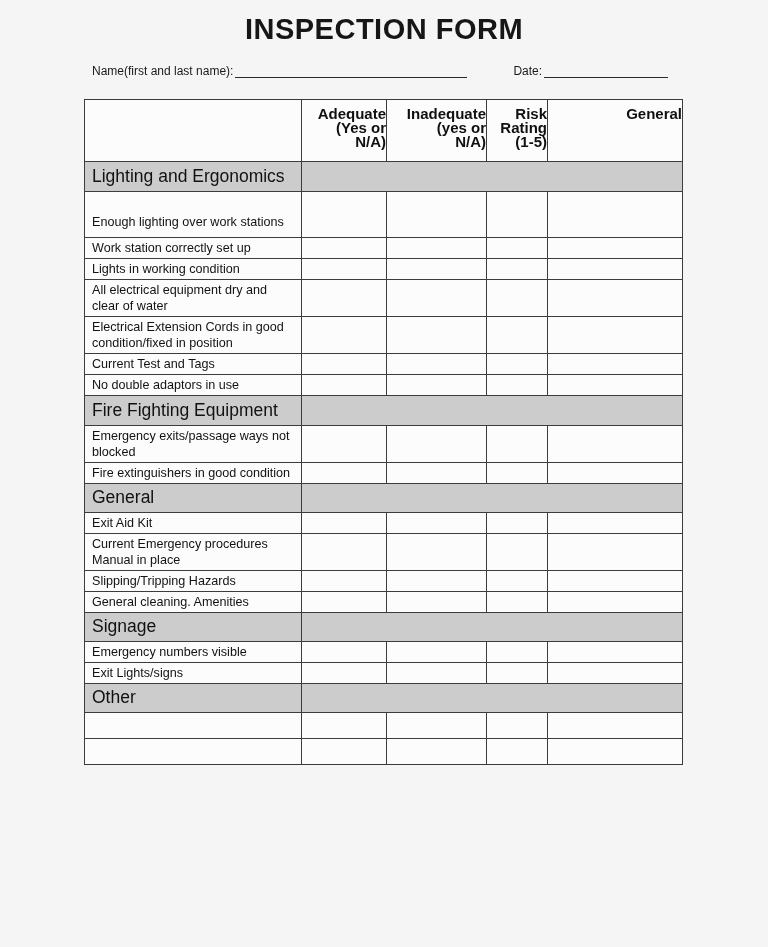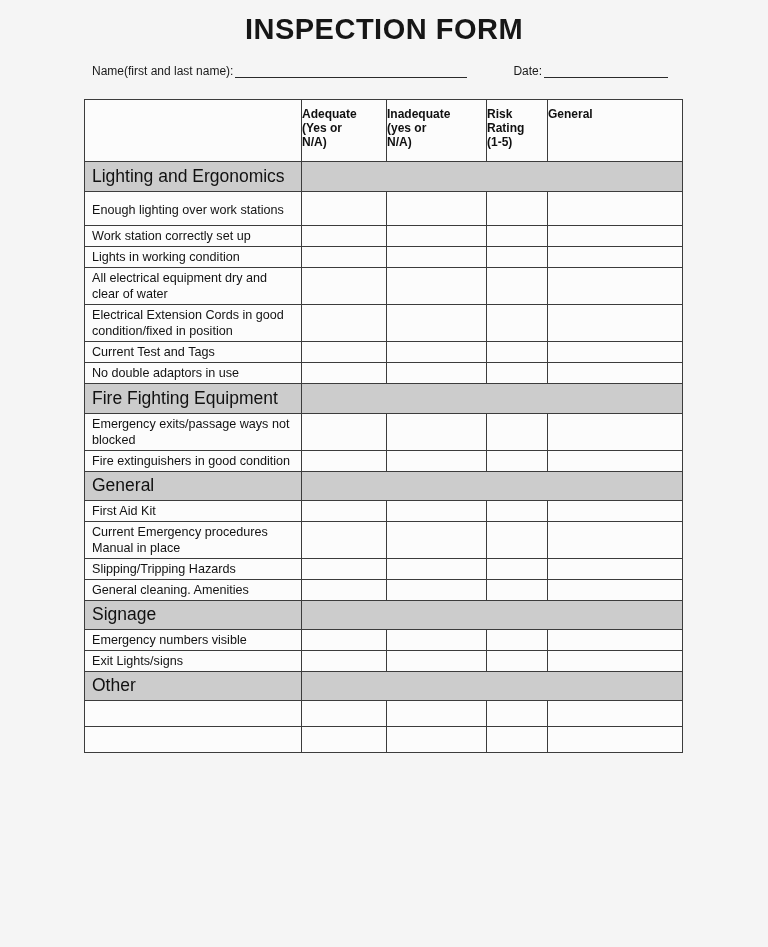--- a/index.html
+++ b/index.html
@@ -83,23 +83,23 @@
   
   col.c-item { width: 217px; }
   col.c-adq  { width: 85px; }
   col.c-inadq{ width: 100px; }
   col.c-risk { width: 61px; }
   col.c-comm { width: 135px; }
 
   
   tr.head th {
     height: 54px;
-    font-size: 12px;
+    font-size: 15px;
     font-weight: bold;
-    text-align: left;
+    text-align: right;
     vertical-align: top;
     padding-top: 7px;
     line-height: 14px;
     background: #fcfcfc;
     color: #101010;
   }
   tr.head th.blank { background: #fcfcfc; }
 
   
   tr.section td {
@@ -113,21 +113,21 @@
   }
   tr.section td.two-line { line-height: 26px; }
 
   
   tr.item td.item-label {
     font-size: 12.6px;
     line-height: 16px;
     padding: 2px 4px 2px 7px;
     color: #121212;
   }
-  tr.item td.item-label.loose { line-height: 25px; padding-top: 6px; }
+  tr.item td.item-label.loose { line-height: 25px; padding-top: 18px; }
   tr.item td.cell { background: #fcfcfc; }
 
   tr.blankrow td { height: 21px; }
 </style>
 </head>
 <body>
 
 <div class="page">
 
   <div class="title">INSPECTION FORM</div>
@@ -240,21 +240,21 @@
             <td class="cell"></td>
             <td class="cell"></td>
             <td class="cell"></td>
             <td class="cell"></td>
           </tr>
           <tr class="section">
             <td>General</td>
             <td colspan="4"></td>
           </tr>
           <tr class="item">
-            <td class="item-label">First Aid Kit</td>
+            <td class="item-label">Exit Aid Kit</td>
             <td class="cell"></td>
             <td class="cell"></td>
             <td class="cell"></td>
             <td class="cell"></td>
           </tr>
           <tr class="item">
             <td class="item-label">Current Emergency procedures Manual in place</td>
             <td class="cell"></td>
             <td class="cell"></td>
             <td class="cell"></td>

